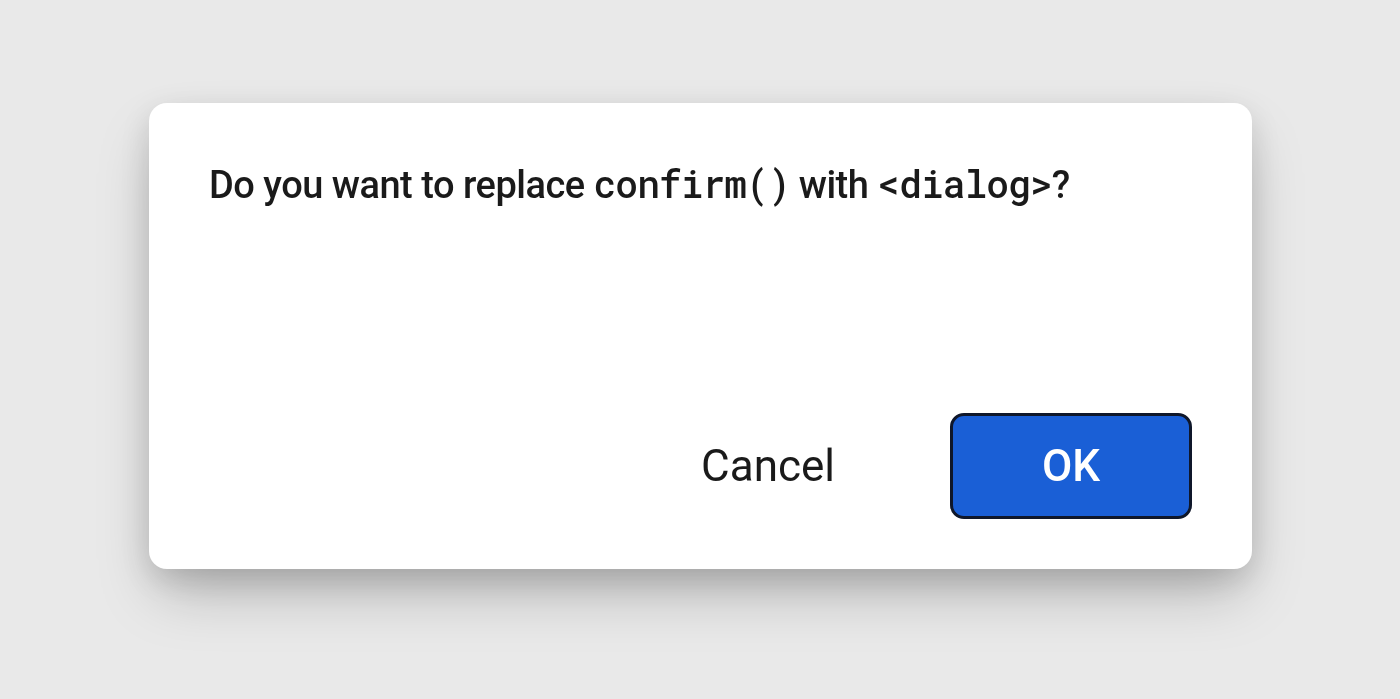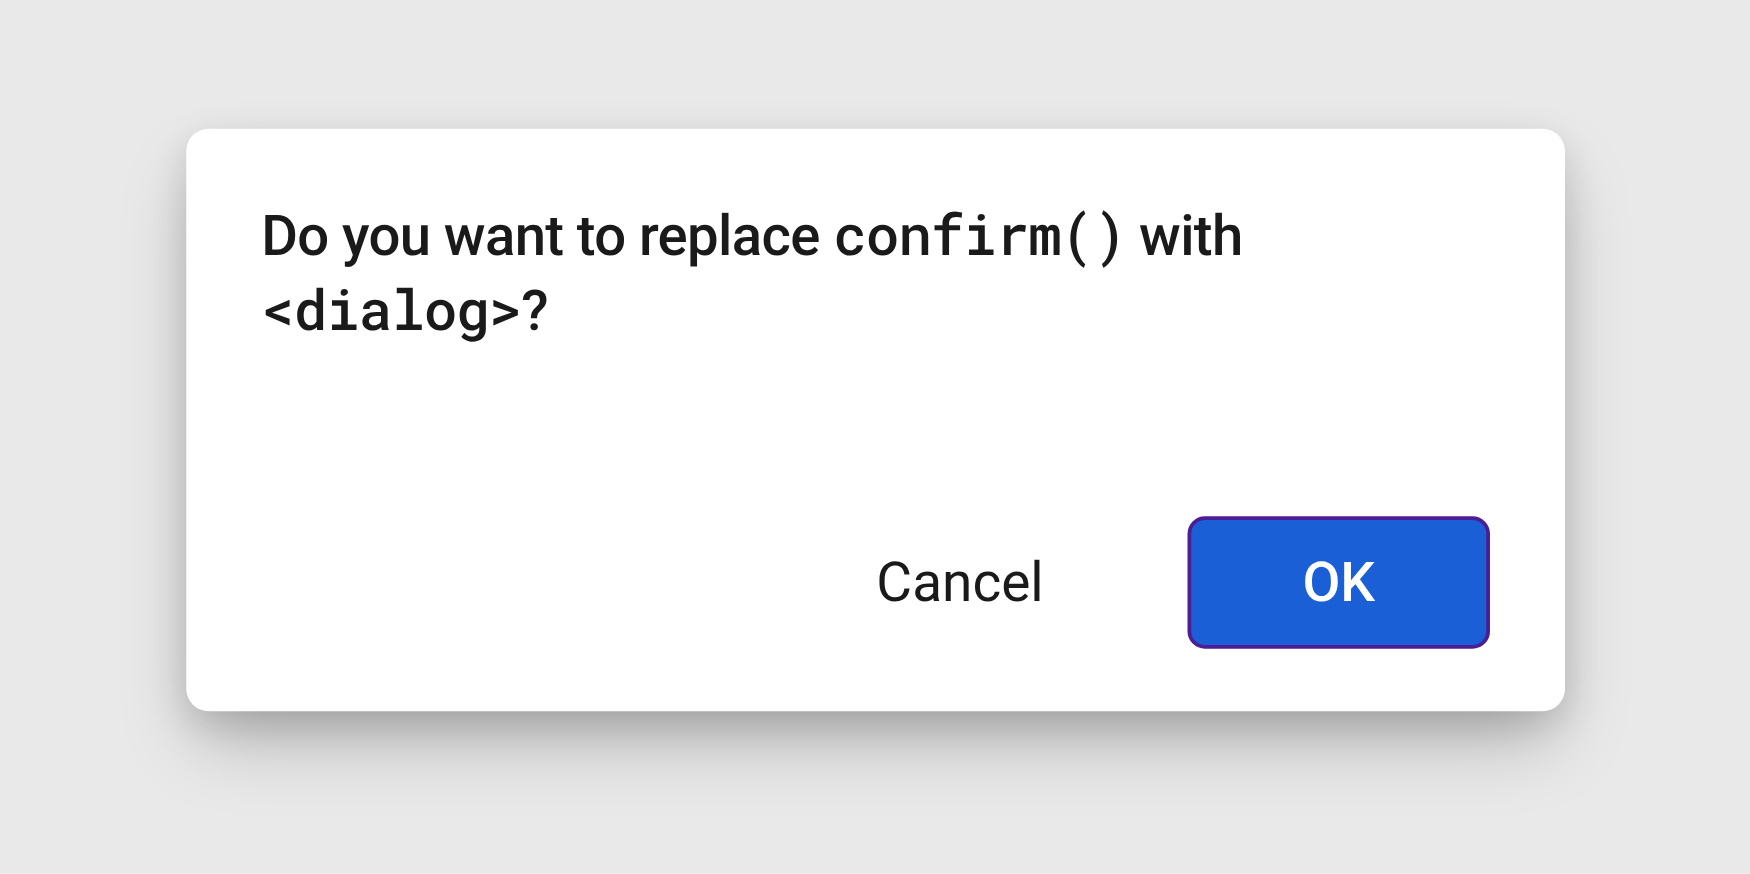--- a/index.html
+++ b/index.html
@@ -26,21 +26,21 @@
       background: #ffffff;
       border-radius: 18px;
       box-shadow: 0 30px 60px -10px rgba(0,0,0,0.25), 0 10px 30px rgba(0,0,0,0.12);
       padding: 56px 60px 50px 60px;
       display: flex;
       flex-direction: column;
       justify-content: space-between;
     }
 
     .dialog-message {
-      font-size: 45px;
+      font-size: 38px;
       font-weight: 500;
       color: #1a1a1a;
       line-height: 1.3;
       letter-spacing: -0.5px;
     }
 
     .dialog-message .mono {
       font-family: "Roboto Mono", "Menlo", "Consolas", monospace;
       font-weight: 500;
       letter-spacing: -1px;
@@ -60,21 +60,21 @@
       font-size: 44px;
       font-weight: 400;
       color: #1a1a1a;
       cursor: pointer;
       font-family: inherit;
       padding: 20px 10px;
     }
 
     .btn-ok {
       background: #1a5fd6;
-      border: 3px solid #4c1d95;
+      border: 3px solid #0f172a;
       border-radius: 14px;
       color: #ffffff;
       font-size: 44px;
       font-weight: 500;
       padding: 24px 0;
       width: 242px;
       cursor: pointer;
       font-family: inherit;
       text-align: center;
     }

